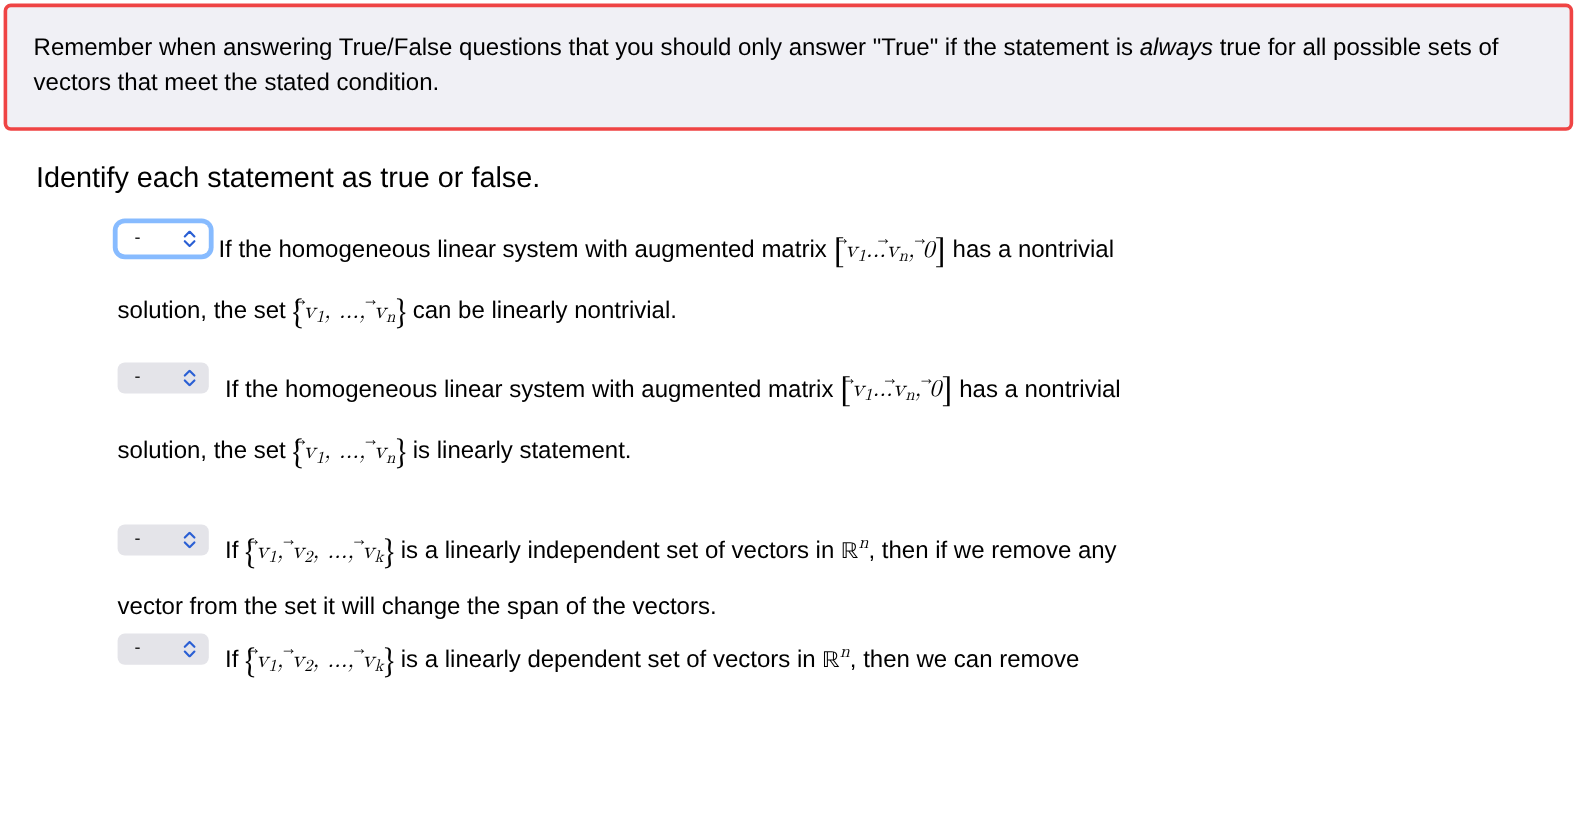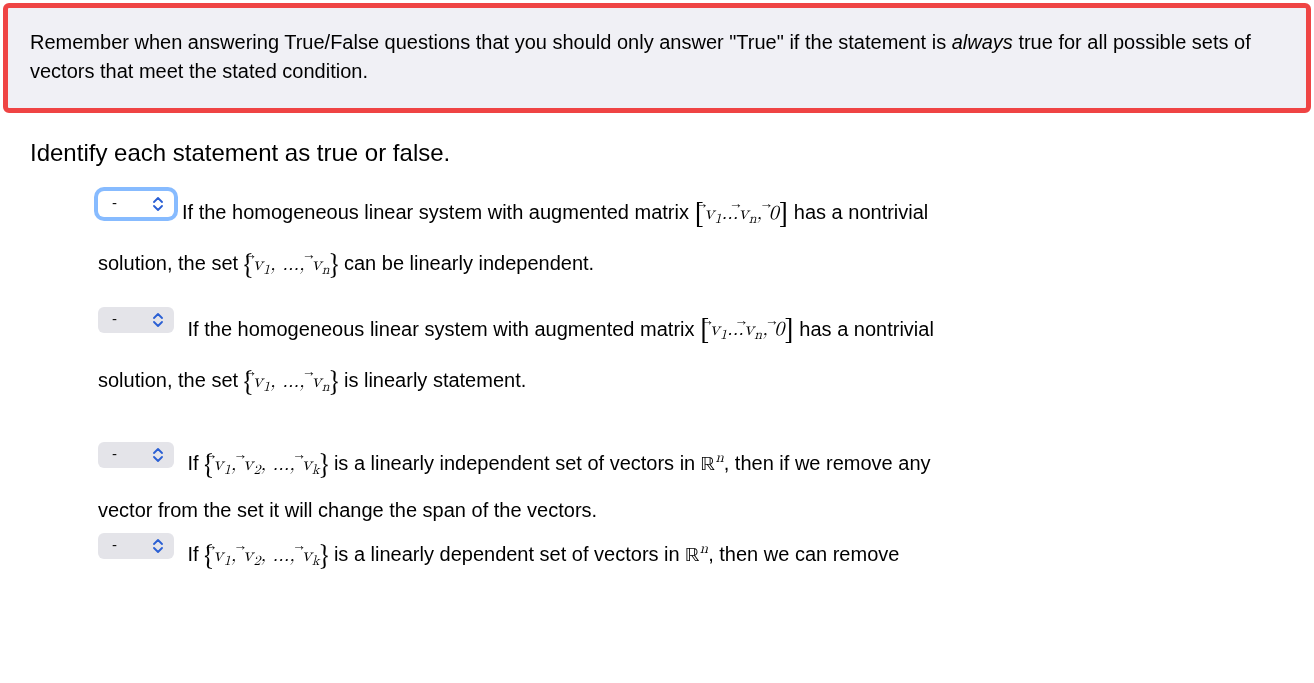--- a/index.html
+++ b/index.html
@@ -8,21 +8,21 @@
   width: 1314px;
   height: 683px;
   background: #ffffff;
   font-family: "Lucida Grande", "Lucida Sans Unicode", Verdana, Arial, sans-serif;
   font-size: 20px;
   color: #000000;
   overflow: hidden;
 }
 .reminder-box {
   background: #f0f0f5;
-  border: 5px solid #ef4444;
+  border: 3px solid #ef4444;
   border-radius: 6px;
   margin: 3px 3px 0 3px;
   padding: 20px 22px 22px 22px;
   line-height: 1.45;
 }
 .reminder-box em { font-style: italic; }
 .prompt {
   margin: 26px 0 22px 30px;
   font-size: 24px;
 }
@@ -126,21 +126,21 @@
     <span class="sel focused" role="combobox">
       <span class="dash">-</span>
       <span class="chev">
         <svg width="12" height="14" viewBox="0 0 12 14">
             <path d="M2 5 L6 1 L10 5" fill="none" stroke="#2a5fd4" stroke-width="1.8" stroke-linecap="round" stroke-linejoin="round"></path>
             <path d="M2 9 L6 13 L10 9" fill="none" stroke="#2a5fd4" stroke-width="1.8" stroke-linecap="round" stroke-linejoin="round"></path>
           </svg>
       </span>
     </span><span>If the homogeneous linear system with augmented matrix </span><span class="math"><span class="bracket-l">[</span><span class="vec">v</span><sub>1</sub><span>…</span><span class="vec">v</span><sub>n</sub><span>, </span><span class="vec">0</span><span class="bracket-r">]</span></span><span> has a nontrivial </span>
     <br>
-    <span>solution, the set </span><span class="math"><span class="brace-l">{</span><span class="vec">v</span><sub>1</sub><span>, …, </span><span class="vec">v</span><sub>n</sub><span class="brace-r">}</span></span><span> can be linearly independent.</span>
+    <span>solution, the set </span><span class="math"><span class="brace-l">{</span><span class="vec">v</span><sub>1</sub><span>, …, </span><span class="vec">v</span><sub>n</sub><span class="brace-r">}</span></span><span> can be linearly nontrivial.</span>
   </div>
 
   <div class="q-row gap-top">
     <span class="sel" role="combobox">
       <span class="dash">-</span>
       <span class="chev">
         <svg width="12" height="14" viewBox="0 0 12 14">
             <path d="M2 5 L6 1 L10 5" fill="none" stroke="#2a5fd4" stroke-width="1.8" stroke-linecap="round" stroke-linejoin="round"></path>
             <path d="M2 9 L6 13 L10 9" fill="none" stroke="#2a5fd4" stroke-width="1.8" stroke-linecap="round" stroke-linejoin="round"></path>
           </svg>

